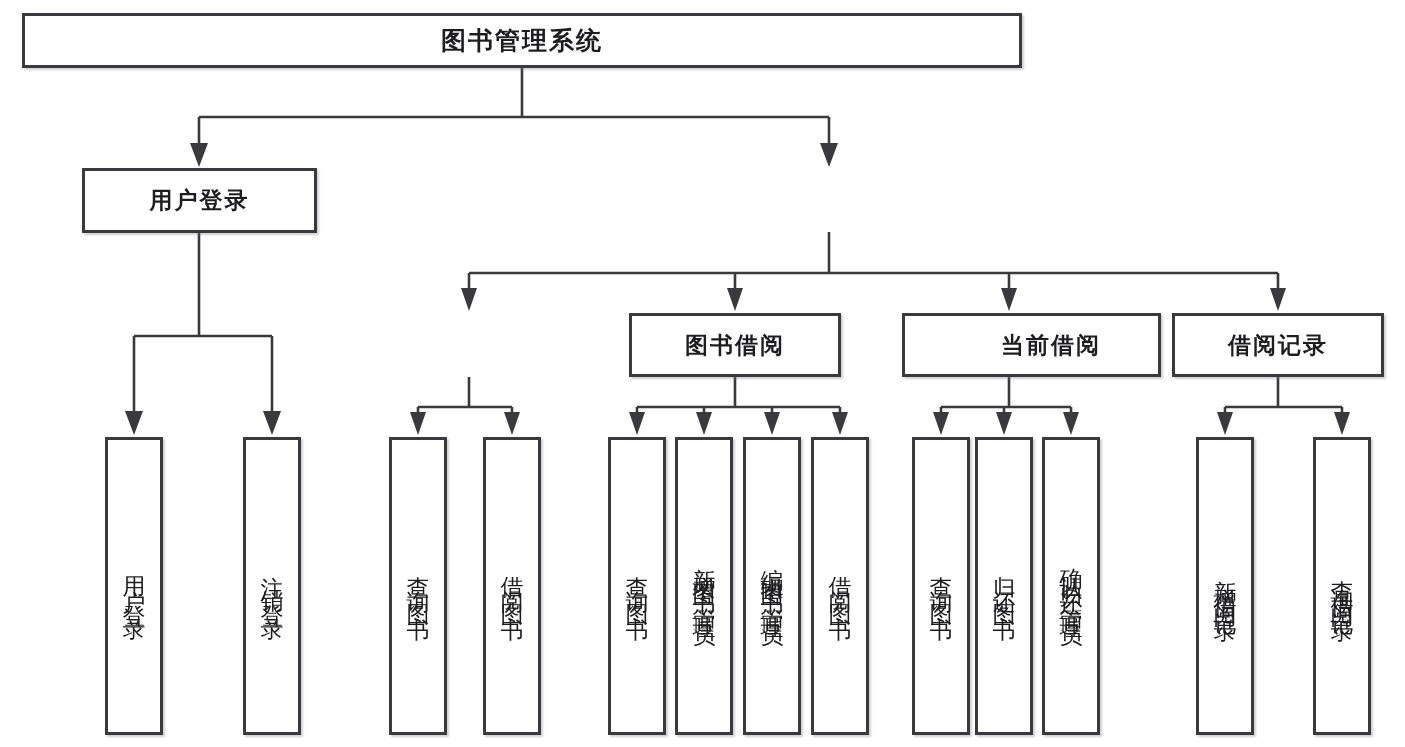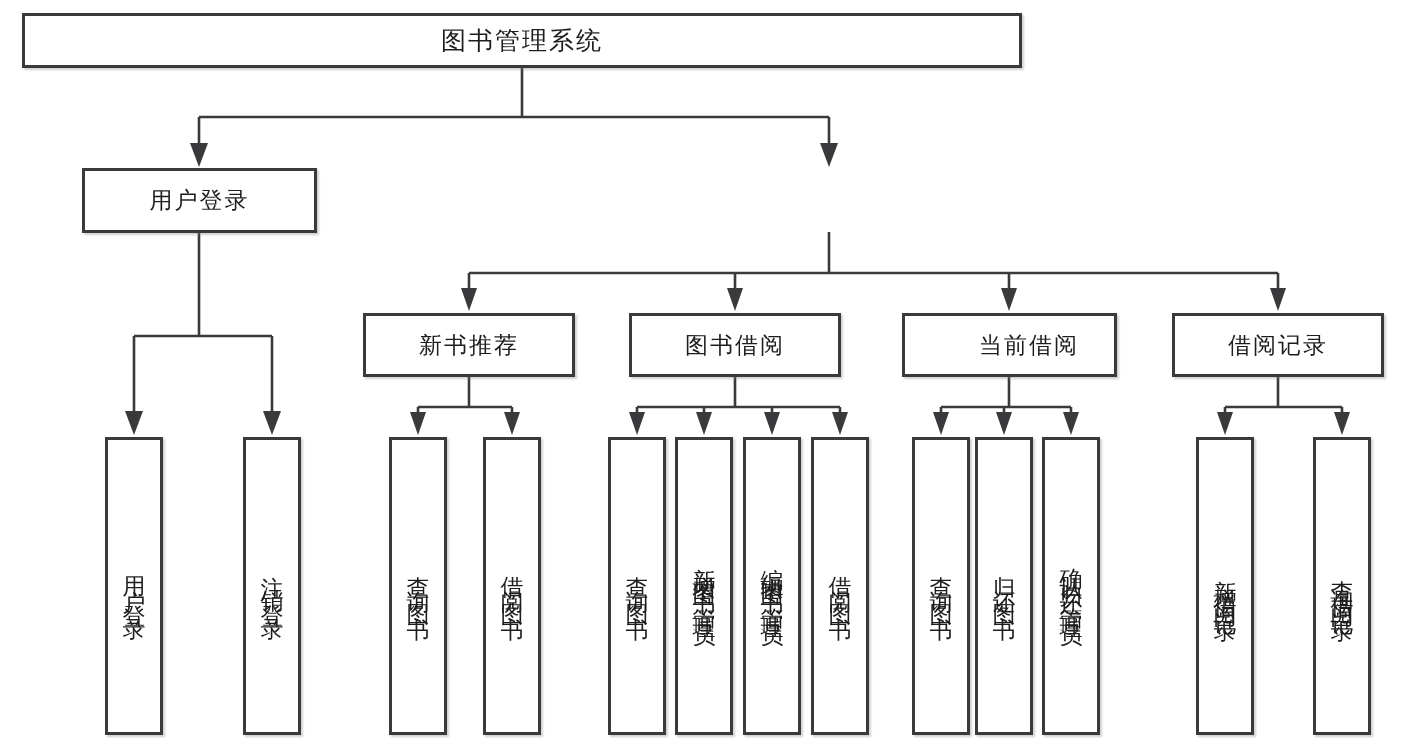--- a/index.html
+++ b/index.html
@@ -10,29 +10,29 @@
     color:#1d1d1f;
   }
   #wires{position:absolute;left:0;top:0;width:1405px;height:747px;pointer-events:none;}
   .node{
     position:absolute;box-sizing:border-box;
     border:3px solid #3a3a3c;background:#ffffff;
     display:flex;align-items:center;justify-content:center;
     box-shadow:2px 2px 2px rgba(120,120,125,0.35);
     z-index:2;
   }
-  .lbl{letter-spacing:2px;font-size:23px;font-weight:400;white-space:nowrap;}
+  .lbl{letter-spacing:2px;font-size:23px;font-weight:700;white-space:nowrap;}
   .root{left:22px;top:13px;width:1000px;height:55px;}
   .root .lbl{font-size:25px;}
   .l2a{left:82px;top:168px;width:235px;height:65px;}
   .l2b{left:712px;top:167px;width:233px;height:65px;}
   .l3{top:313px;height:64px;}
   .l3a{left:363px;width:212px;}
   .l3b{left:629px;width:212px;justify-content:center;}
-  .l3c{left:902px;width:215px;padding-left:39px;}
+  .l3c{left:902px;width:259px;padding-left:39px;}
   .l3d{left:1172px;width:212px;}
   .leaf{top:437px;width:58px;height:298px;}
   .vtxt{
     writing-mode:vertical-rl;text-orientation:mixed;
     font-size:23px;font-weight:500;line-height:1;
     letter-spacing:14px;white-space:nowrap;
   }
   .vtxt.long{letter-spacing:8px;}
   .f1{left:105px;} .f2{left:243px;}
   .f3{left:389px;} .f4{left:483px;}
@@ -82,23 +82,20 @@
   </svg>
 
   <div class="node root">
     <span class="lbl">图书管理系统</span>
   </div>
 
   <div class="node l2a">
     <span class="lbl">用户登录</span>
   </div>
 
-  <div class="node l3 l3a">
-    <span class="lbl">新书推荐</span>
-  </div>
   <div class="node l3 l3b">
     <span class="lbl">图书借阅</span>
   </div>
   <div class="node l3 l3c">
     <span class="lbl">当前借阅</span>
   </div>
   <div class="node l3 l3d">
     <span class="lbl">借阅记录</span>
   </div>
 

